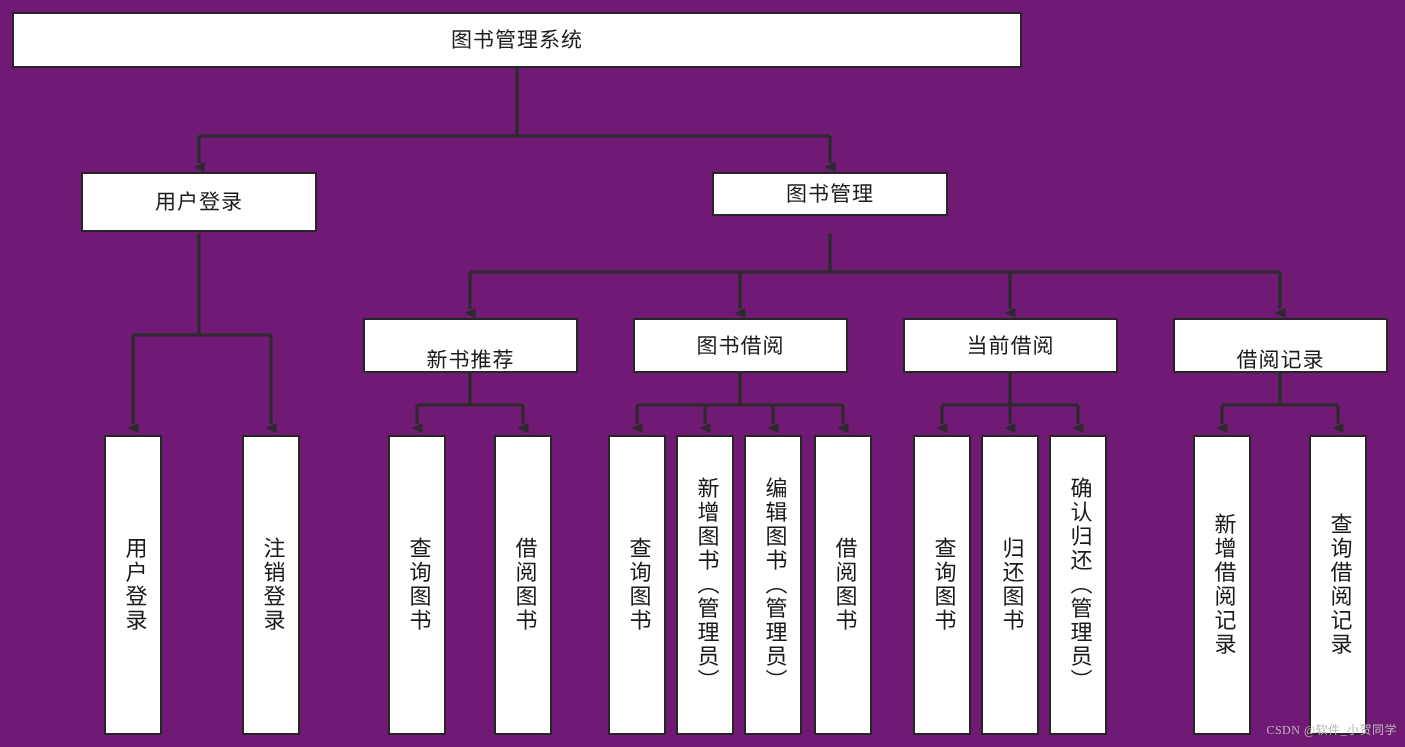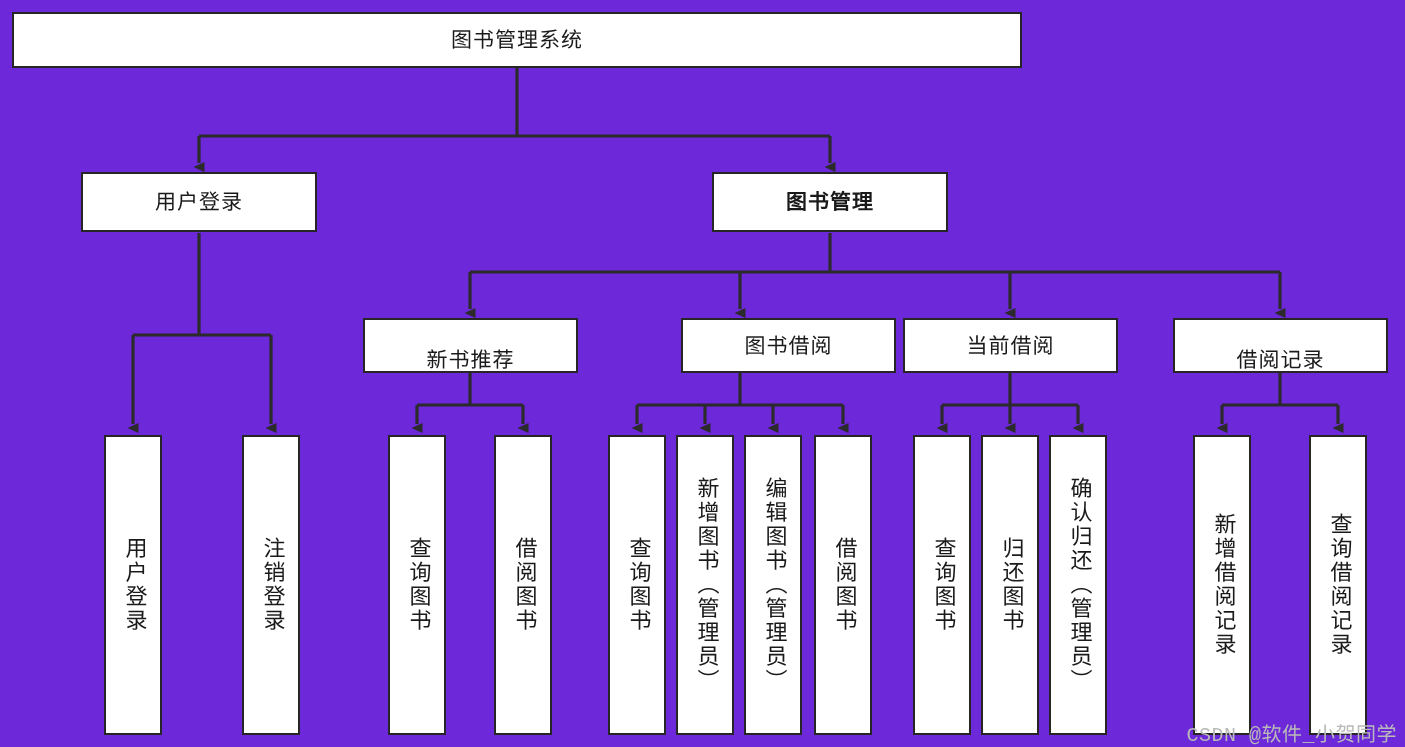--- a/index.html
+++ b/index.html
@@ -8,21 +8,21 @@
     padding: 0;
     background: #ffffff;
   }
   body {
     font-family: "Liberation Sans", "DejaVu Sans", sans-serif;
   }
   #canvas {
     position: relative;
     width: 1405px;
     height: 747px;
-    background: #6d28d9;
+    background: #701a75;
     overflow: hidden;
   }
   #edges {
     position: absolute;
     left: 0;
     top: 0;
     width: 1405px;
     height: 747px;
     pointer-events: none;
   }
@@ -52,27 +52,27 @@
     text-orientation: upright;
     font-size: 22px;
     line-height: 1.22;
     letter-spacing: 2px;
     white-space: nowrap;
     text-align: center;
   }
   #watermark {
     position: absolute;
     right: 8px;
-    bottom: 0;
-    font-size: 20px;
+    bottom: 9px;
+    font-size: 12px;
     color: #b9b9b9;
     letter-spacing: 0.5px;
     z-index: 5;
     white-space: nowrap;
-    font-family: Liberation Mono, monospace;
+    font-family: Liberation Serif, serif;
   }
 </style>
 </head>
 <body>
 
 <div id="canvas">
 
   <svg id="edges" viewBox="0 0 1405 747" xmlns="http://www.w3.org/2000/svg">
     <defs>
       <marker id="arrow" markerWidth="10" markerHeight="11" refX="1" refY="5.5" orient="auto" markerUnits="userSpaceOnUse">
@@ -126,28 +126,28 @@
     </g>
   </svg>
 
   <div class="node horiz" style="left:12px; top:12px; width:1010px; height:56px;">
     <span class="label">图书管理系统</span>
   </div>
 
   <div class="node horiz" style="left:81px; top:172px; width:236px; height:60px;">
     <span class="label">用户登录</span>
   </div>
-  <div class="node horiz" style="left:712px; top:172px; width:236px; height:60px;font-weight:bold;">
+  <div class="node horiz" style="left:712px; top:172px; width:236px; height:44px;">
     <span class="label">图书管理</span>
   </div>
 
   <div class="node horiz" style="left:363px; top:318px; width:215px; height:55px;align-items:flex-end;">
     <span class="label">新书推荐</span>
   </div>
-  <div class="node horiz" style="left:633px; top:318px; width:215px; height:55px;margin-left:48px;">
+  <div class="node horiz" style="left:633px; top:318px; width:215px; height:55px;">
     <span class="label">图书借阅</span>
   </div>
   <div class="node horiz" style="left:903px; top:318px; width:215px; height:55px;">
     <span class="label">当前借阅</span>
   </div>
   <div class="node horiz" style="left:1173px; top:318px; width:215px; height:55px;align-items:flex-end;">
     <span class="label">借阅记录</span>
   </div>
 
   <div class="node vert" style="left:104px; top:435px; width:58px; height:300px;">

